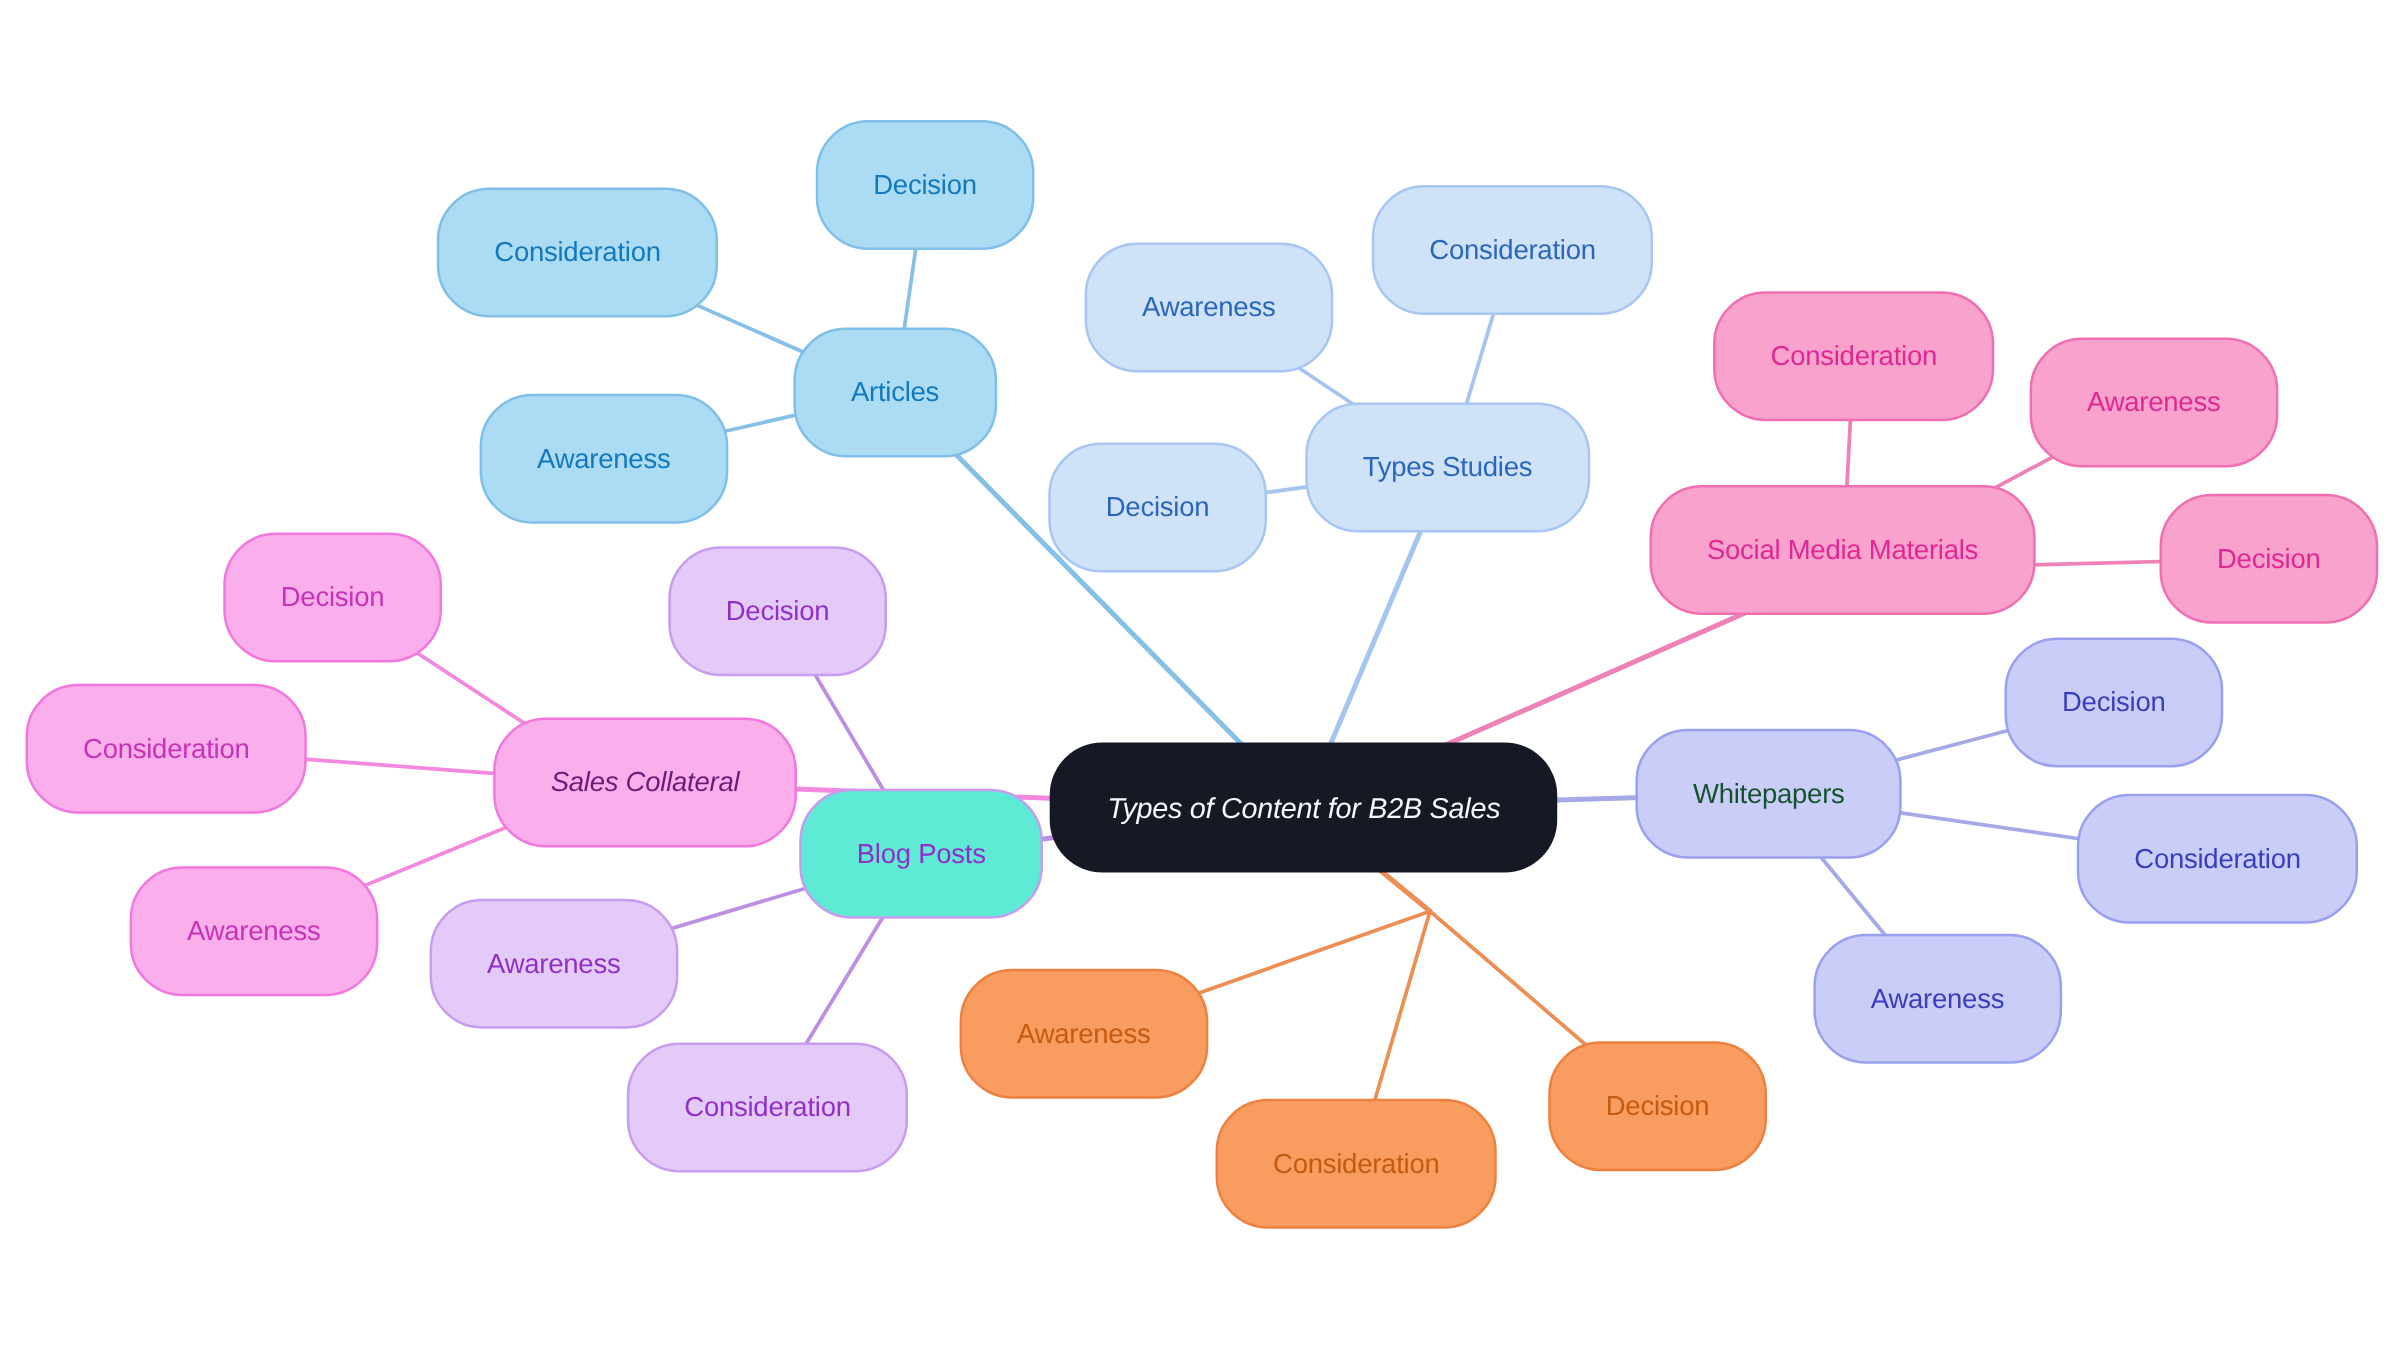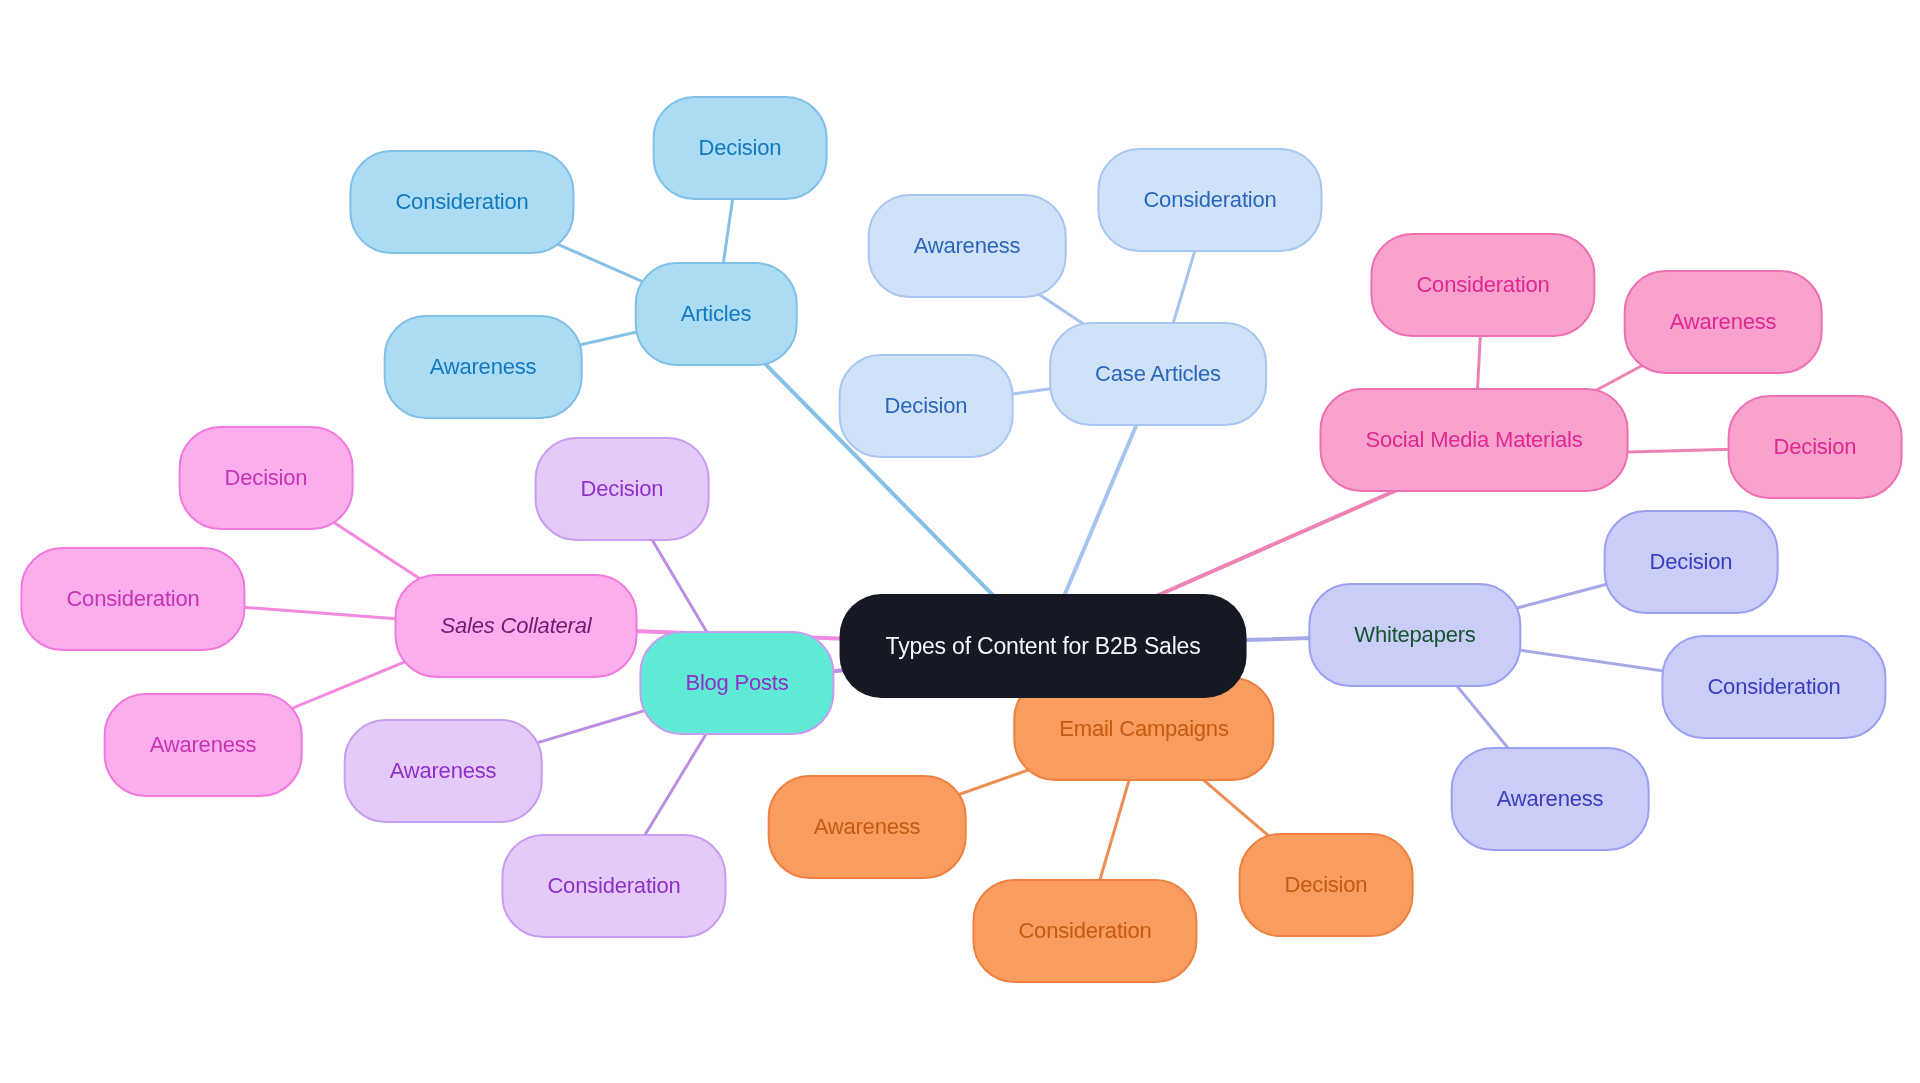--- a/index.html
+++ b/index.html
@@ -76,39 +76,38 @@
       <line x1="1043" y1="646" x2="737" y2="683" stroke="#BC8FE2" stroke-width="4" stroke-linecap="round"></line>
       <line x1="737" y1="683" x2="622" y2="489" stroke="#BC8FE2" stroke-width="3" stroke-linecap="round"></line>
       <line x1="737" y1="683" x2="443" y2="771" stroke="#BC8FE2" stroke-width="3" stroke-linecap="round"></line>
       <line x1="737" y1="683" x2="614" y2="886" stroke="#BC8FE2" stroke-width="3" stroke-linecap="round"></line>
     </svg>
   <div class="nodes">
       <div class="node" style="left: 716px; top: 314px; background: rgb(172, 220, 244); border-color: rgb(127, 191, 232); color: rgb(19, 121, 191);">Articles</div>
       <div class="node" style="left: 740px; top: 148px; background: rgb(172, 220, 244); border-color: rgb(127, 191, 232); color: rgb(19, 121, 191);">Decision</div>
       <div class="node" style="left: 462px; top: 202px; background: rgb(172, 220, 244); border-color: rgb(127, 191, 232); color: rgb(19, 121, 191);">Consideration</div>
       <div class="node" style="left: 483px; top: 367px; background: rgb(172, 220, 244); border-color: rgb(127, 191, 232); color: rgb(19, 121, 191);">Awareness</div>
-      <div class="node" style="left: 1158px; top: 374px; background: rgb(207, 226, 248); border-color: rgb(168, 198, 242); color: rgb(42, 103, 188);">Case Articles</div>
+      <div class="node" style="left: 1158px; top: 374px; background: rgb(207, 226, 248); border-color: rgb(168, 198, 242); color: rgb(42, 103, 188);">Types Studies</div>
       <div class="node" style="left: 967px; top: 246px; background: rgb(207, 226, 248); border-color: rgb(168, 198, 242); color: rgb(42, 103, 188);">Awareness</div>
       <div class="node" style="left: 1210px; top: 200px; background: rgb(207, 226, 248); border-color: rgb(168, 198, 242); color: rgb(42, 103, 188);">Consideration</div>
       <div class="node" style="left: 926px; top: 406px; background: rgb(207, 226, 248); border-color: rgb(168, 198, 242); color: rgb(42, 103, 188);">Decision</div>
       <div class="node" style="left: 1474px; top: 440px; background: rgb(249, 162, 206); border-color: rgb(240, 111, 178); color: rgb(224, 39, 146);">Social Media Materials</div>
       <div class="node" style="left: 1483px; top: 285px; background: rgb(249, 162, 206); border-color: rgb(240, 111, 178); color: rgb(224, 39, 146);">Consideration</div>
       <div class="node" style="left: 1723px; top: 322px; background: rgb(249, 162, 206); border-color: rgb(240, 111, 178); color: rgb(224, 39, 146);">Awareness</div>
       <div class="node" style="left: 1815px; top: 447px; background: rgb(249, 162, 206); border-color: rgb(240, 111, 178); color: rgb(224, 39, 146);">Decision</div>
       <div class="node" style="left: 1415px; top: 635px; background: rgb(201, 205, 248); border-color: rgb(154, 160, 240); color: #14532d;">Whitepapers</div>
       <div class="node" style="left: 1691px; top: 562px; background: rgb(201, 205, 248); border-color: rgb(154, 160, 240); color: rgb(58, 62, 190);">Decision</div>
       <div class="node" style="left: 1774px; top: 687px; background: rgb(201, 205, 248); border-color: rgb(154, 160, 240); color: rgb(58, 62, 190);">Consideration</div>
       <div class="node" style="left: 1550px; top: 799px; background: rgb(201, 205, 248); border-color: rgb(154, 160, 240); color: rgb(58, 62, 190);">Awareness</div>
-      <div class="node" style="left: 1144px; top: 729px; background: rgb(248, 156, 96); border-color: rgb(238, 129, 64); color: rgb(196, 91, 17);">Email Campaigns</div>
       <div class="node" style="left: 867px; top: 827px; background: rgb(248, 156, 96); border-color: rgb(238, 129, 64); color: rgb(196, 91, 17);">Awareness</div>
       <div class="node" style="left: 1085px; top: 931px; background: rgb(248, 156, 96); border-color: rgb(238, 129, 64); color: rgb(196, 91, 17);">Consideration</div>
       <div class="node" style="left: 1326px; top: 885px; background: rgb(248, 156, 96); border-color: rgb(238, 129, 64); color: rgb(196, 91, 17);">Decision</div>
       <div class="node" style="left: 516px; top: 626px; background: rgb(250, 174, 236); border-color: rgb(242, 120, 222); color: #701a75; font-style: italic;">Sales Collateral</div>
       <div class="node" style="left: 266px; top: 478px; background: rgb(250, 174, 236); border-color: rgb(242, 120, 222); color: rgb(199, 51, 182);">Decision</div>
       <div class="node" style="left: 133px; top: 599px; background: rgb(250, 174, 236); border-color: rgb(242, 120, 222); color: rgb(199, 51, 182);">Consideration</div>
       <div class="node" style="left: 203px; top: 745px; background: rgb(250, 174, 236); border-color: rgb(242, 120, 222); color: rgb(199, 51, 182);">Awareness</div>
       <div class="node" style="left: 737px; top: 683px; background: #5eead4; border-color: rgb(200, 156, 238); color: rgb(145, 48, 201);">Blog Posts</div>
       <div class="node" style="left: 622px; top: 489px; background: rgb(228, 202, 248); border-color: rgb(200, 156, 238); color: rgb(145, 48, 201);">Decision</div>
       <div class="node" style="left: 443px; top: 771px; background: rgb(228, 202, 248); border-color: rgb(200, 156, 238); color: rgb(145, 48, 201);">Awareness</div>
       <div class="node" style="left: 614px; top: 886px; background: rgb(228, 202, 248); border-color: rgb(200, 156, 238); color: rgb(145, 48, 201);">Consideration</div>
-      <div class="node central" style="left: 1043px; top: 646px; background: rgb(20, 25, 36); color: rgb(245, 247, 250);">Types of Content for B2B Sales</div>
+      <div class="node central" style="left: 1043px; top: 646px; background: rgb(20, 25, 36); color: rgb(245, 247, 250); font-style: italic;">Types of Content for B2B Sales</div>
     </div>
 </div>
 
 </body></html>

